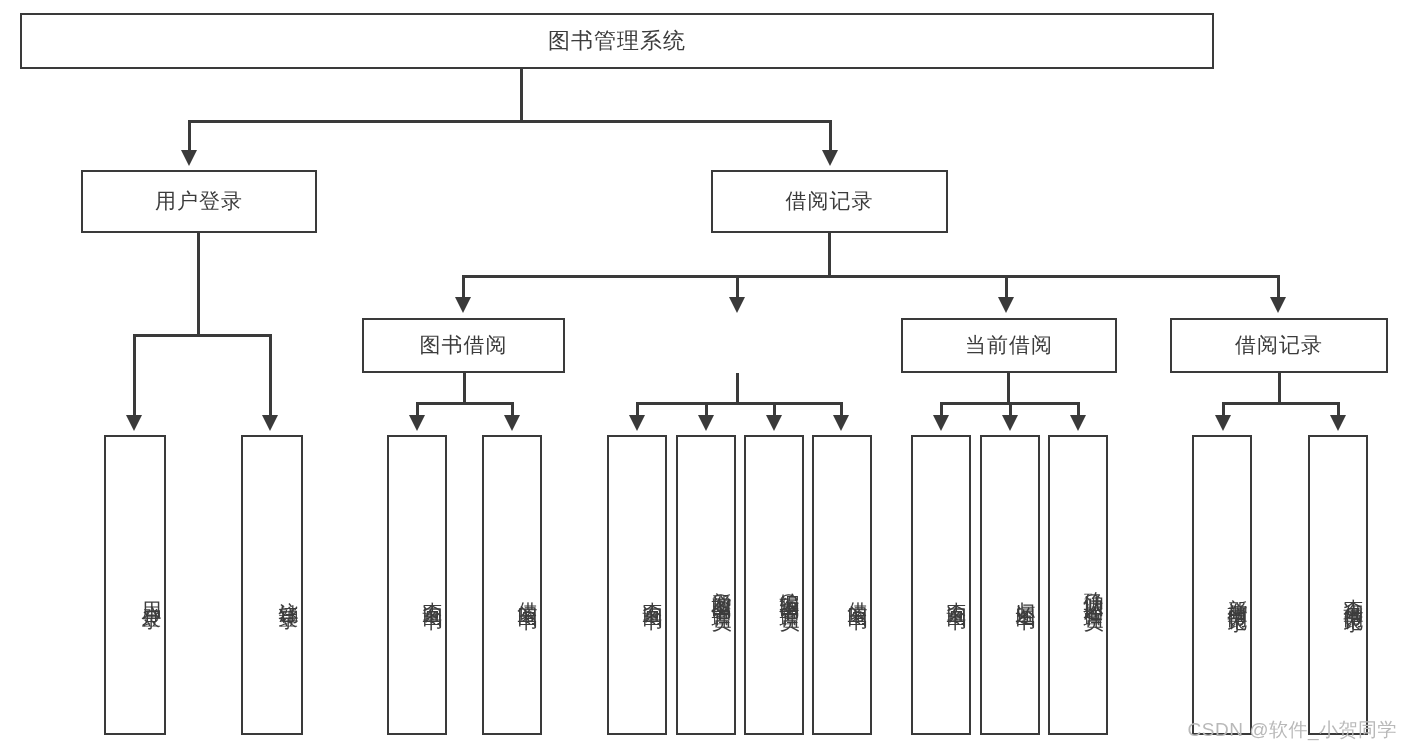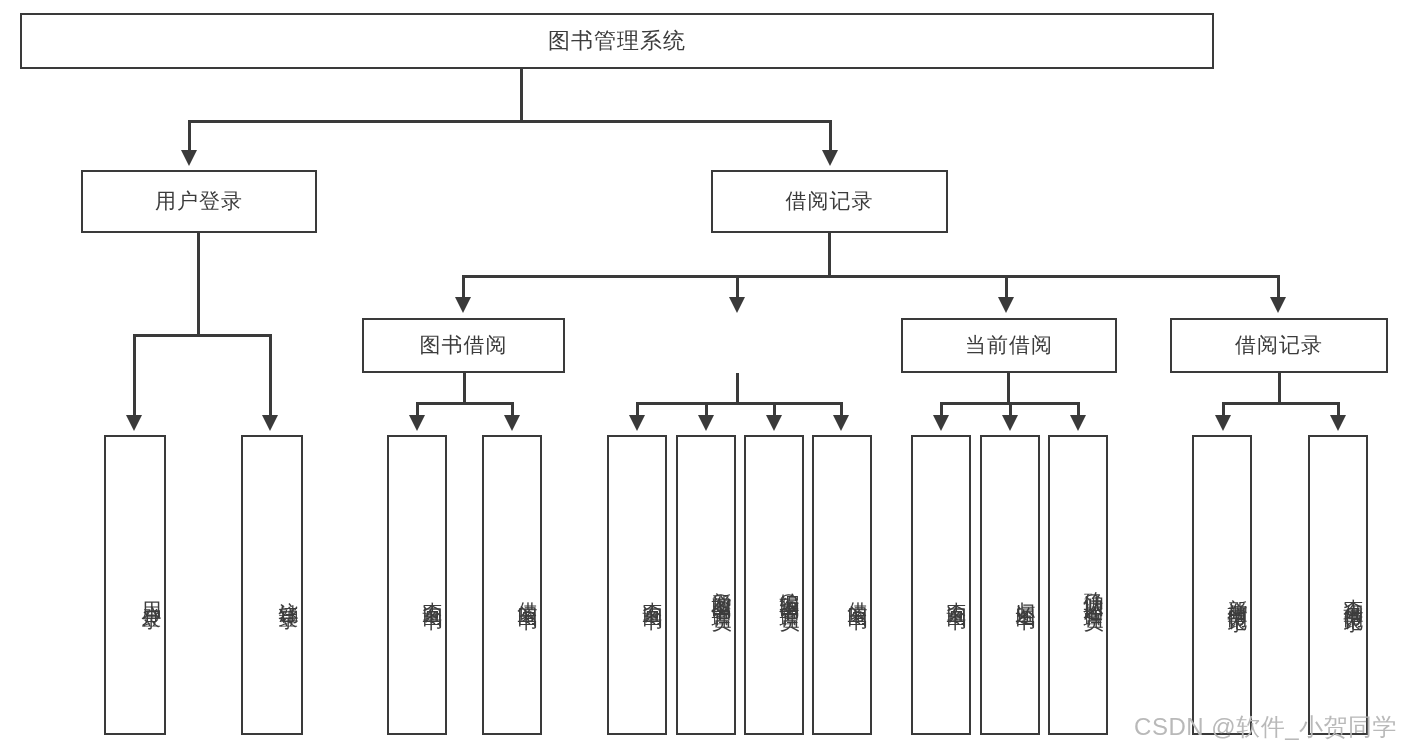--- a/index.html
+++ b/index.html
@@ -61,21 +61,21 @@
     border-left: 8px solid transparent;
     border-right: 8px solid transparent;
     border-top: 16px solid #3a3a3a;
   }
   
   #watermark {
     position: absolute;
     right: 8px;
     bottom: 4px;
     color: #b9b9b9;
-    font-size: 24px;
+    font-size: 19px;
     letter-spacing: 0.5px;
     white-space: nowrap;
     user-select: none;
   }
 </style>
 </head>
 <body>
 
 <div id="canvas">
 

